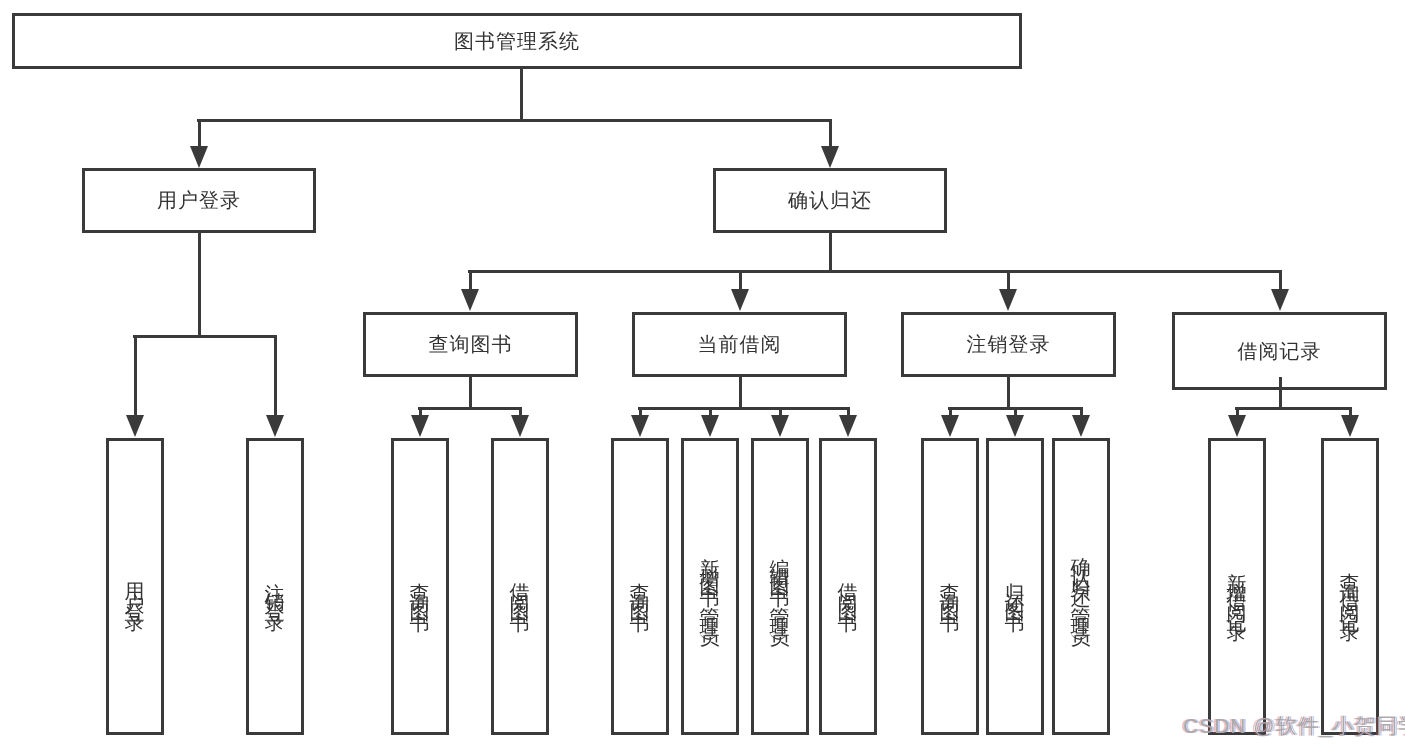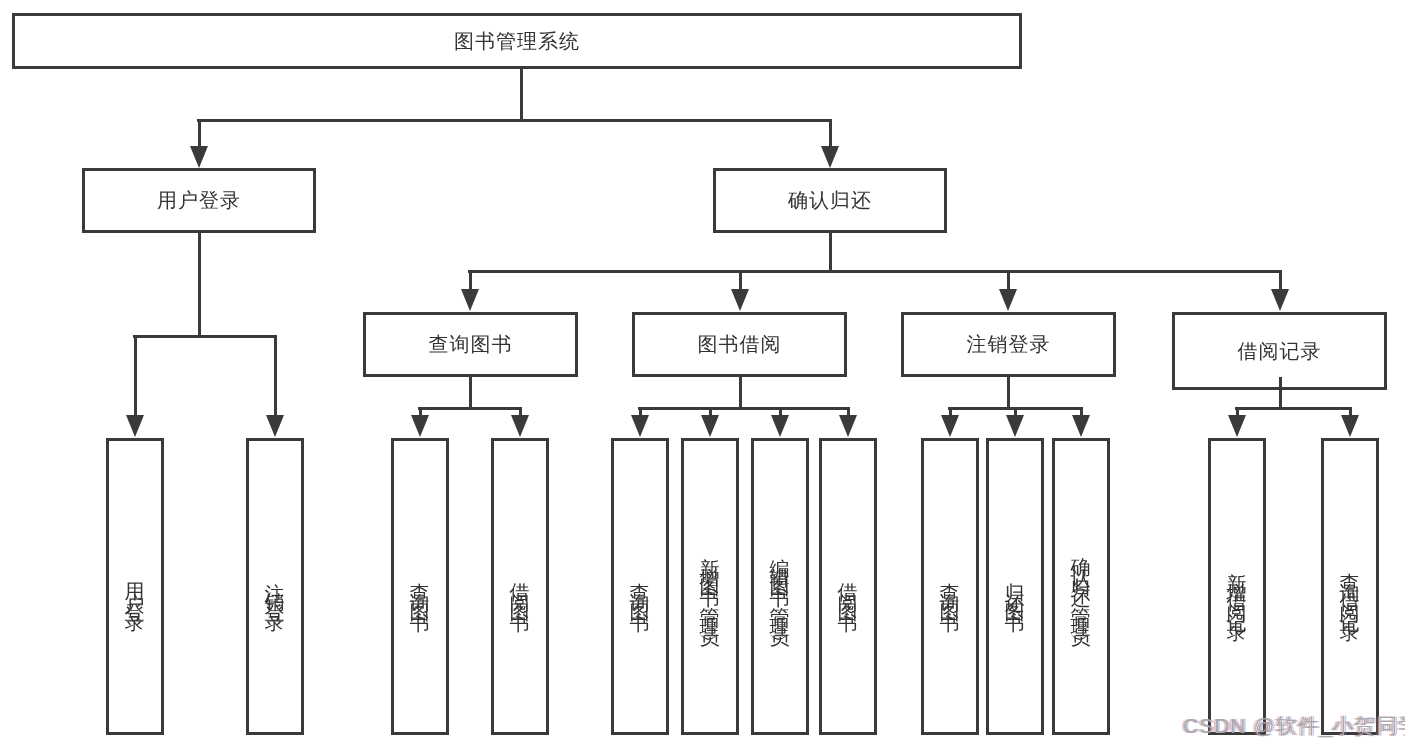--- a/index.html
+++ b/index.html
@@ -85,21 +85,21 @@
   <div class="ah" style="left:731px;top:289px;"></div>
   <div class="vline" style="left:1007px;top:270px;height:20px;"></div>
   <div class="ah" style="left:999px;top:289px;"></div>
   <div class="vline" style="left:1279px;top:270px;height:20px;"></div>
   <div class="ah" style="left:1271px;top:289px;"></div>
 
   <div class="box hbox" style="left:363px;top:312px;width:215px;height:65px;">
     <span>查询图书</span>
   </div>
   <div class="box hbox" style="left:632px;top:312px;width:215px;height:65px;">
-    <span>图书借阅</span>
+    <span>当前借阅</span>
   </div>
   <div class="box hbox" style="left:901px;top:312px;width:215px;height:65px;">
     <span>注销登录</span>
   </div>
   <div class="box hbox" style="left:1172px;top:312px;width:215px;height:78px;">
     <span>借阅记录</span>
   </div>
 
   <div class="vline" style="left:469px;top:377px;height:30px;"></div>
   <div class="hline" style="left:418px;top:407px;width:104px;"></div>

